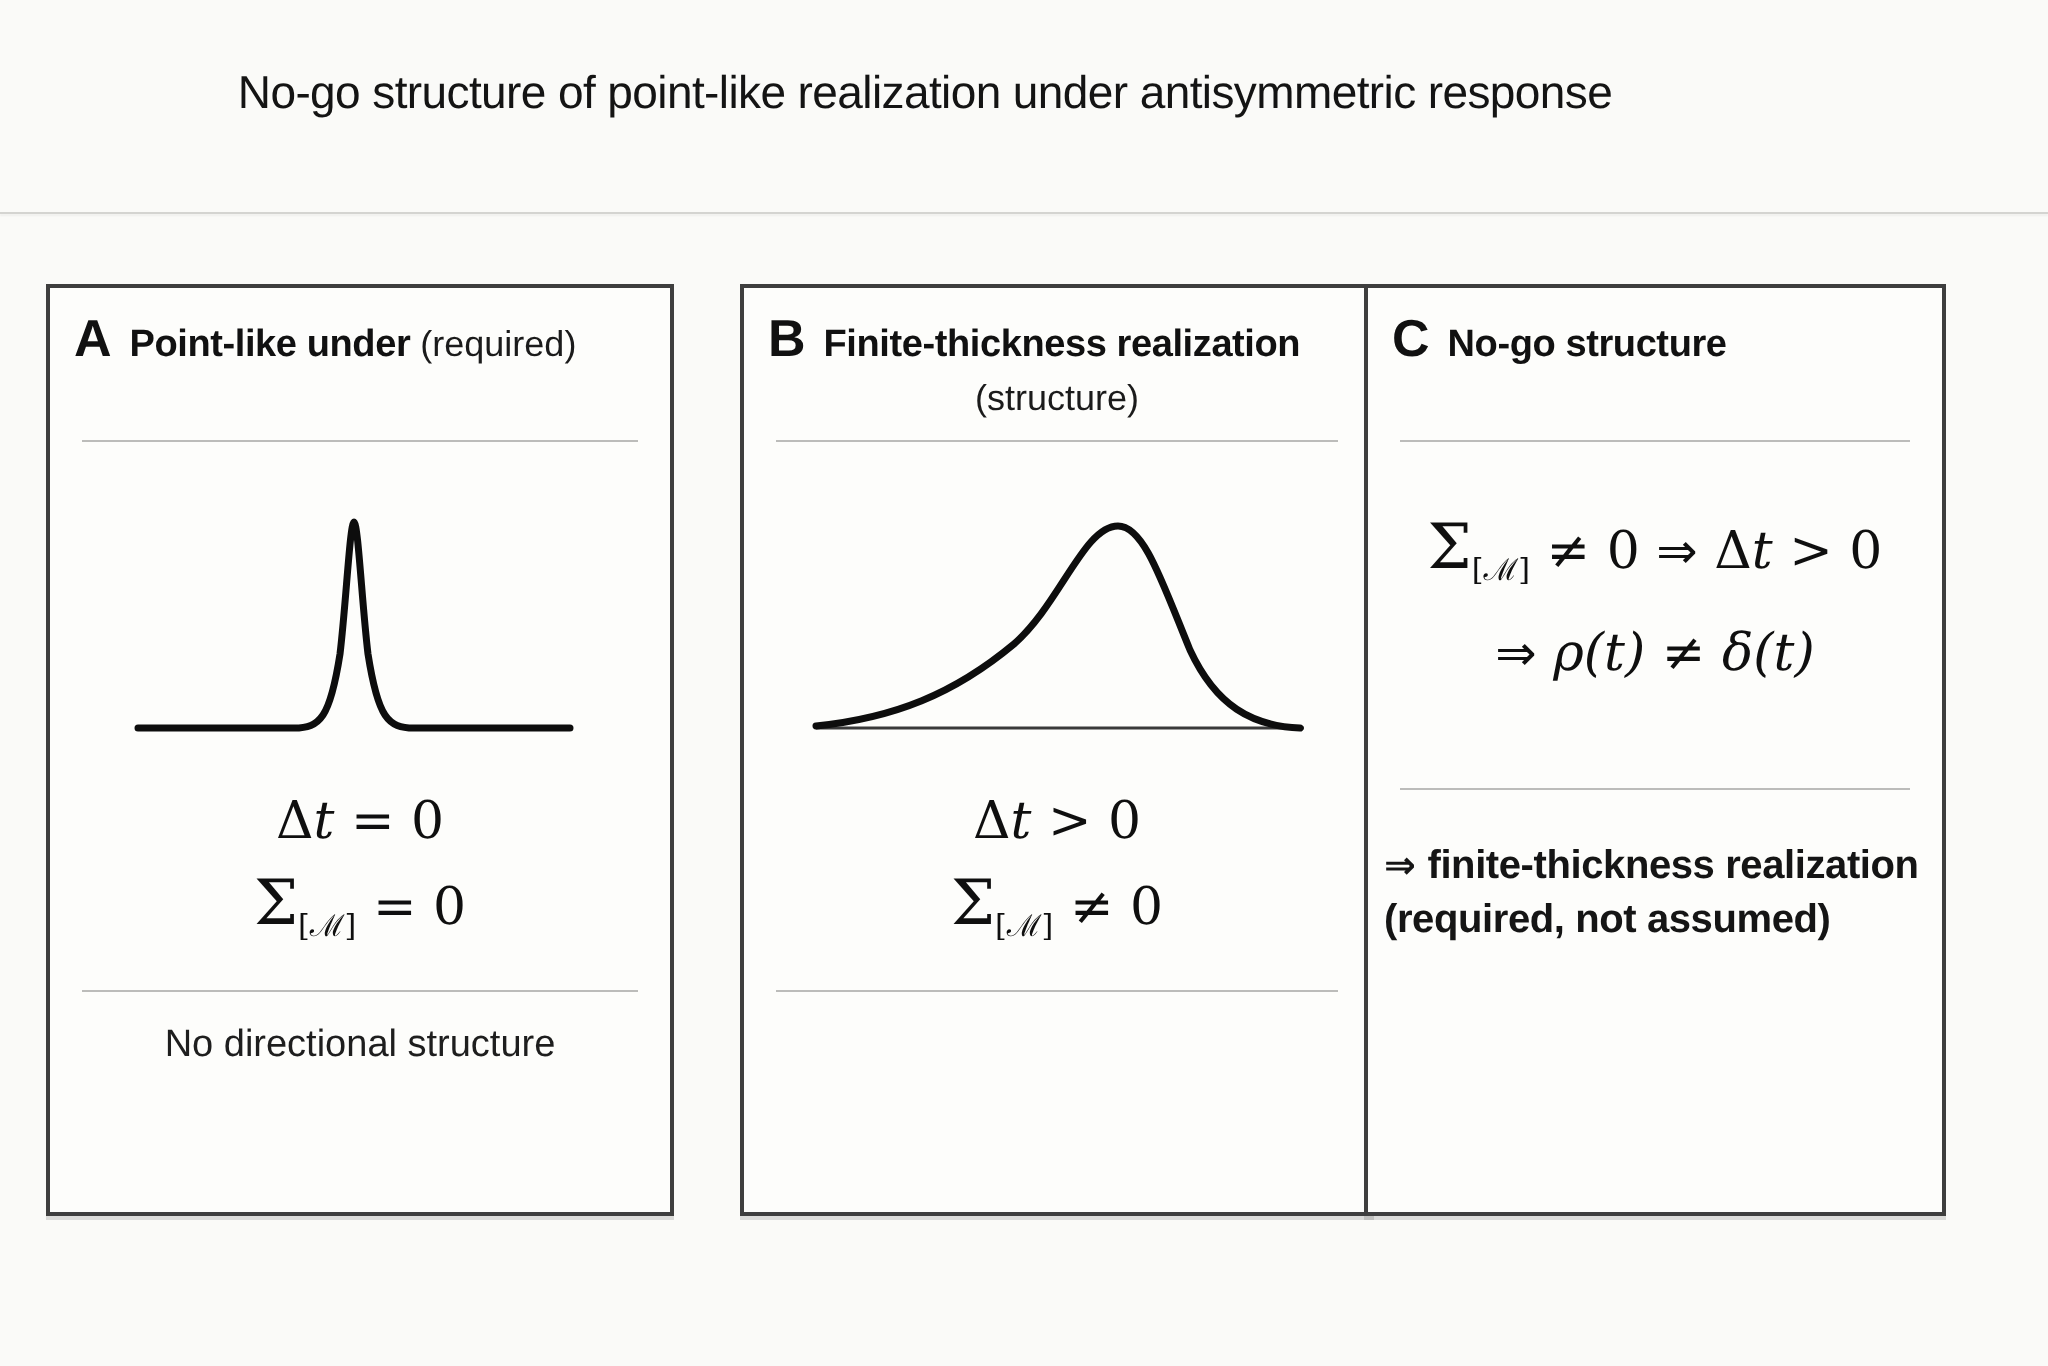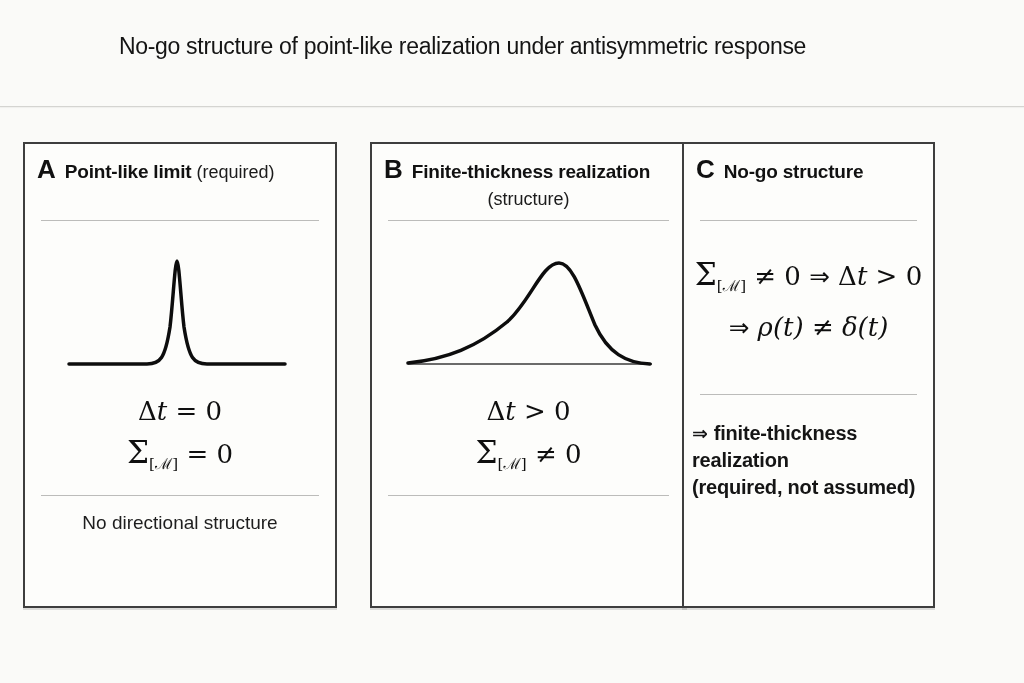--- a/index.html
+++ b/index.html
@@ -24,21 +24,21 @@
   }
   .panel{
     position:absolute;top:142px;height:466px;
     background:#fdfdfb;
     border:2px solid #3e3e3e;
     box-sizing:border-box;
     box-shadow:0 2px 0 rgba(0,0,0,0.12);
   }
   .panel-a{left:23px;width:314px;}
   .panel-b{left:370px;width:317px;}
-  .panel-c{left:682px;width:253px;}
+  .panel-c{left:682px;width:291px;}
 
   .panel-heading{
     position:absolute;top:10px;left:12px;right:6px;
     white-space:nowrap;
     line-height:30px;
   }
   .panel-letter{
     font-size:26px;font-weight:700;margin-right:9px;color:#111;
   }
   .panel-title{
@@ -108,21 +108,21 @@
   .conclusion .arrow{font-weight:600;margin-right:6px;}
 </style>
 </head>
 <body>
 
 <div class="fig-title">No-go structure of point-like realization under antisymmetric response</div>
 <div class="top-divider"></div>
 
 <section class="panel panel-a">
   <div class="panel-heading">
-    <span class="panel-letter">A</span><span class="panel-title">Point-like limit</span><span class="panel-note">(required)</span>
+    <span class="panel-letter">A</span><span class="panel-title">Point-like under</span><span class="panel-note">(required)</span>
   </div>
   <div class="hdiv d1"></div>
 
   <svg class="curve-svg curve-a" width="224" height="122" viewBox="0 0 224 122">
     <path d="M4 117 H82 C95 117 100 112 105 80 C108 55 110 14 112 14 C114 14 116 55 119 80 C124 112 129 117 142 117 H220" fill="none" stroke="#0d0d0d" stroke-width="3.5" stroke-linecap="round" stroke-linejoin="round"></path>
   </svg>
 
   <div class="formula f1">
     <span>Δ</span><i>t</i><span> = 0</span>
   </div>

